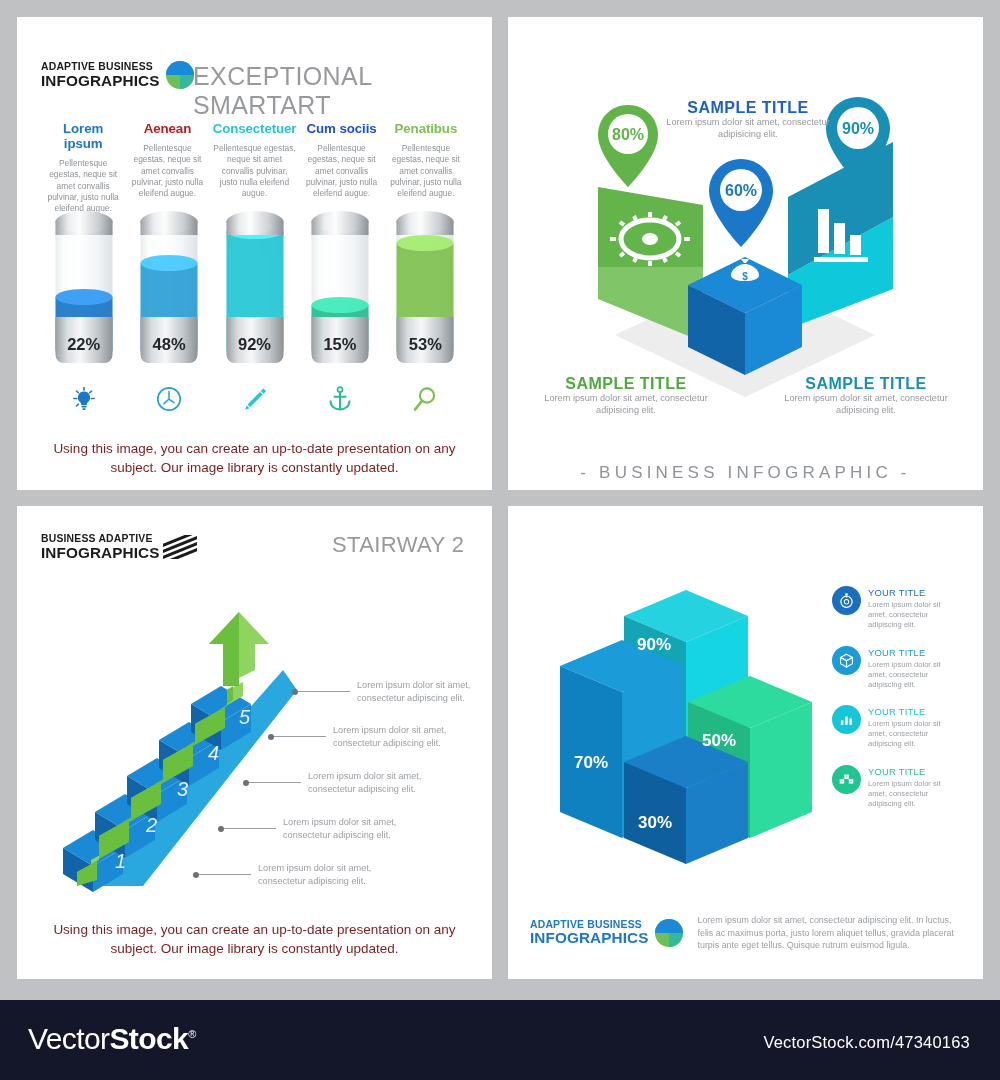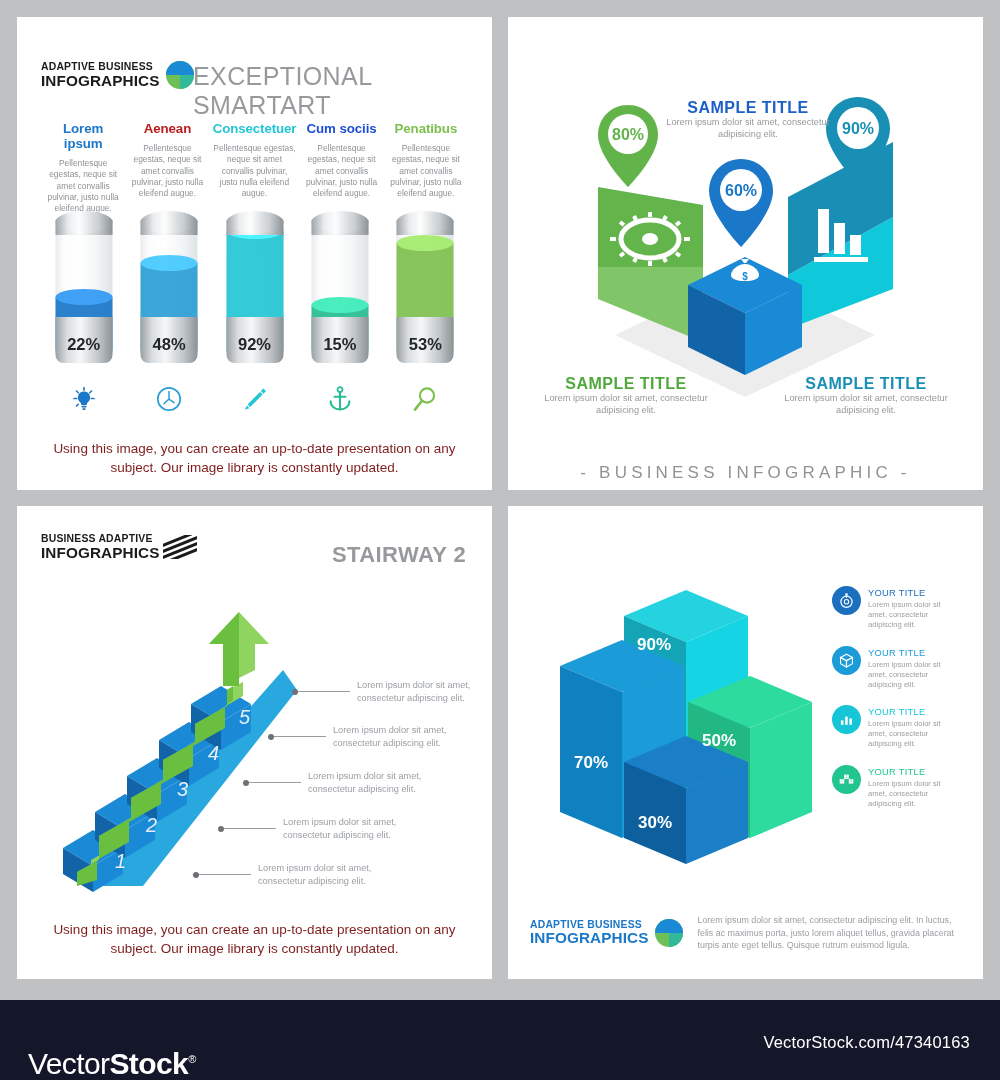--- a/index.html
+++ b/index.html
@@ -94,21 +94,21 @@
   .list{position:absolute;left:324px;top:80px;width:128px;}
   .list-item{display:flex;margin-bottom:16px;}
   .list-badge{width:29px;height:29px;border-radius:50%;flex:none;display:flex;align-items:center;justify-content:center;margin-right:7px;}
   .list-title{font-size:9.4px;font-weight:normal;letter-spacing:.25px;margin:1px 0 2px;}
   .list-body{font-size:7.6px;line-height:9.9px;color:#9a9ea3;}
   .foot{position:absolute;left:22px;top:408px;width:432px;display:flex;align-items:center;}
   .foot-txt{font-size:8.9px;line-height:12.6px;color:#9a9ea3;margin-left:14px;}
 
   
   #vs-bar{position:absolute;left:0;top:1000px;width:1000px;height:80px;background:#14162a;}
-  #vs-logo{position:absolute;left:28px;top:22px;color:#fff;font-size:30px;letter-spacing:-.6px;margin-top:25px;}
+  #vs-logo{position:absolute;left:28px;top:22px;color:#fff;font-size:30px;letter-spacing:-.6px;}
   #vs-logo b{font-weight:bold;}
   #vs-logo sup{font-size:11px;vertical-align:super;}
   #vs-url{position:absolute;right:30px;top:33px;color:#fff;font-size:16.5px;letter-spacing:.2px;}
 </style>
 </head>
 <body>
 
 <div class="stage">
 
 <div class="panel" id="panel-tl">
@@ -336,21 +336,21 @@
       <div class="logo-l2">INFOGRAPHICS</div>
     </div>
     <div class="stripes">
       <i style="top:2px"></i>
           <i style="top:8px"></i>
           <i style="top:14px"></i>
           <i style="top:20px"></i>
     </div>
   </div>
 
-  <div class="hdr-title" style="left:315px;top:36px;font-size:22px;font-weight:bold;">STAIRWAY 2</div>
+  <div class="hdr-title" style="left:315px;top:26px;font-size:22px;">STAIRWAY 2</div>
 
   <svg style="position:absolute;left:30px;top:80px;width:260px;height:310px;" viewBox="0 0 260 310">
 
     <polygon points="46,300 236,84 250,104 96,300" fill="#29a8e0"></polygon>
 
     <polygon points="16,262 46,244 76,262 46,280" fill="#1b8ad6"></polygon>
     <polygon points="16,262 46,280 46,306 16,288" fill="#1164a8"></polygon>
     <polygon points="46,280 76,262 76,288 46,306" fill="#1b8ad6"></polygon>
 
     <polygon points="48,226 78,208 108,226 78,244" fill="#1b8ad6"></polygon>

